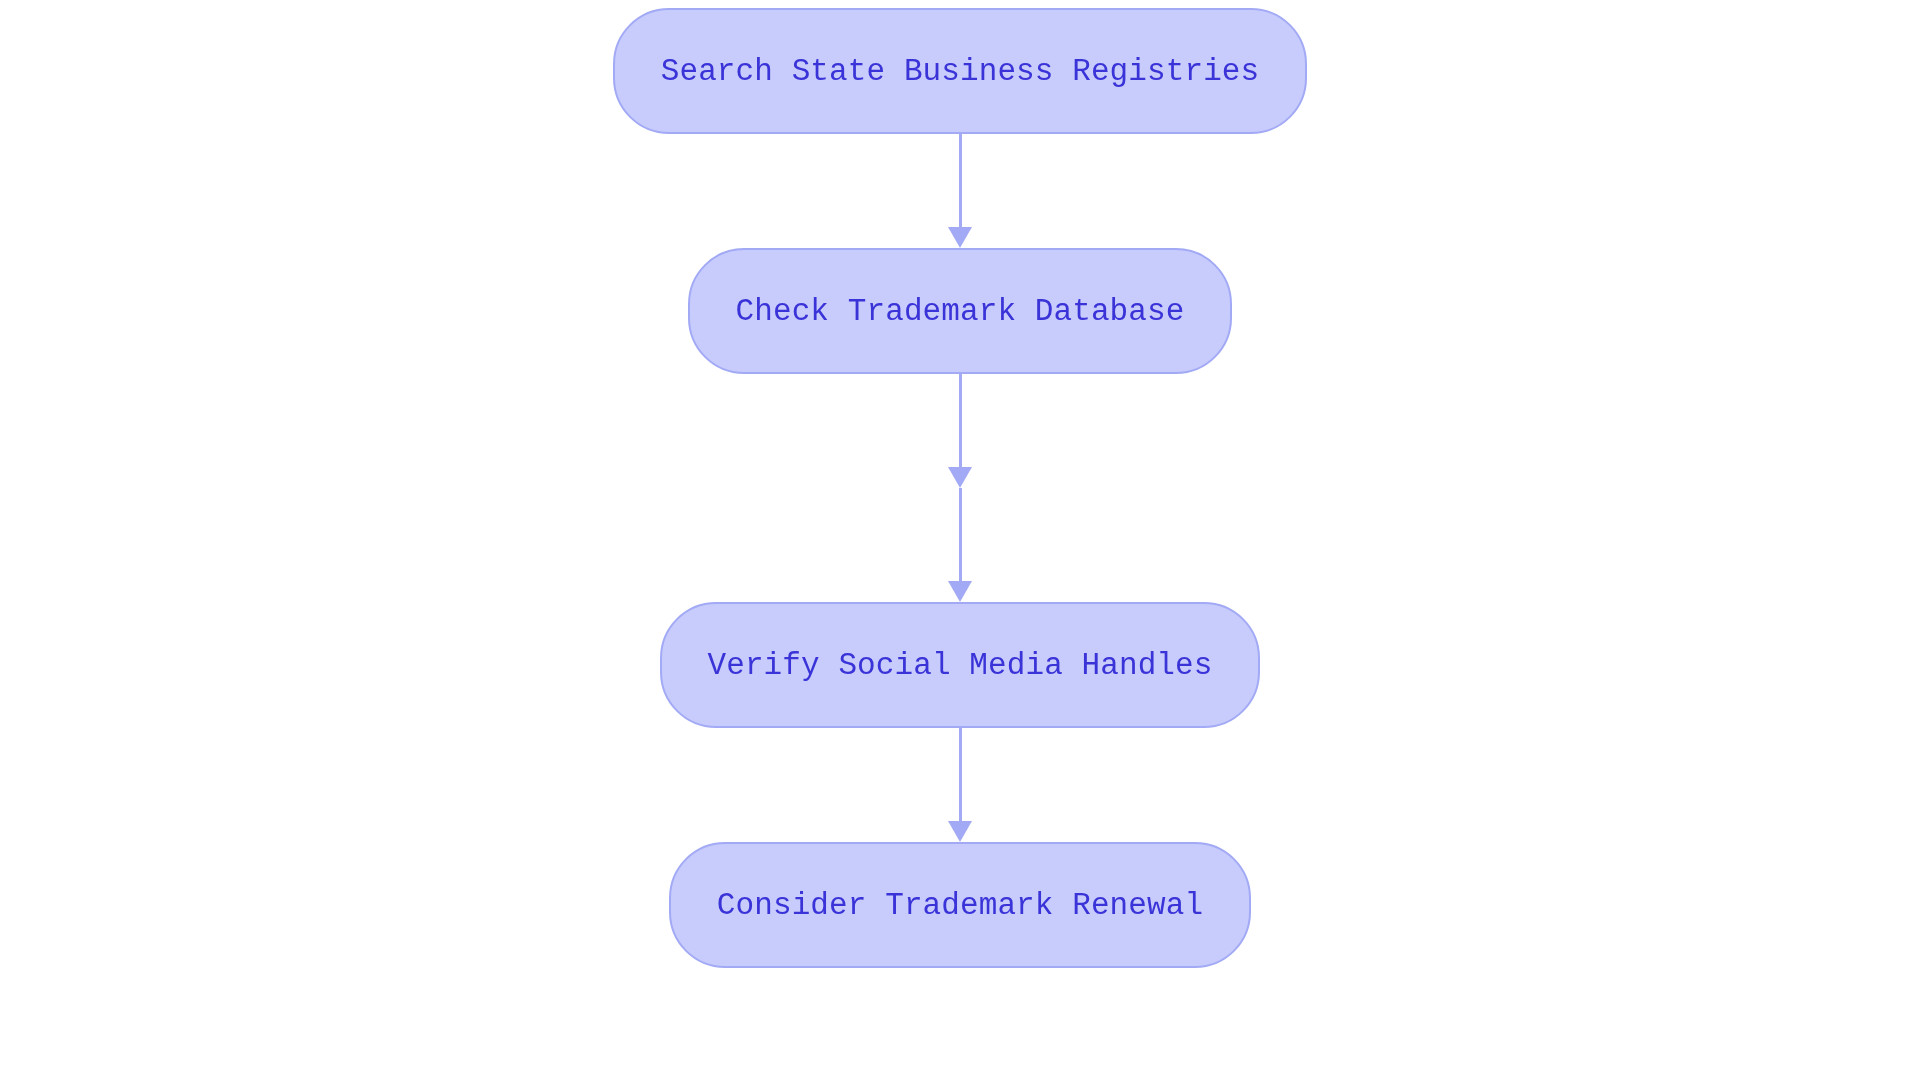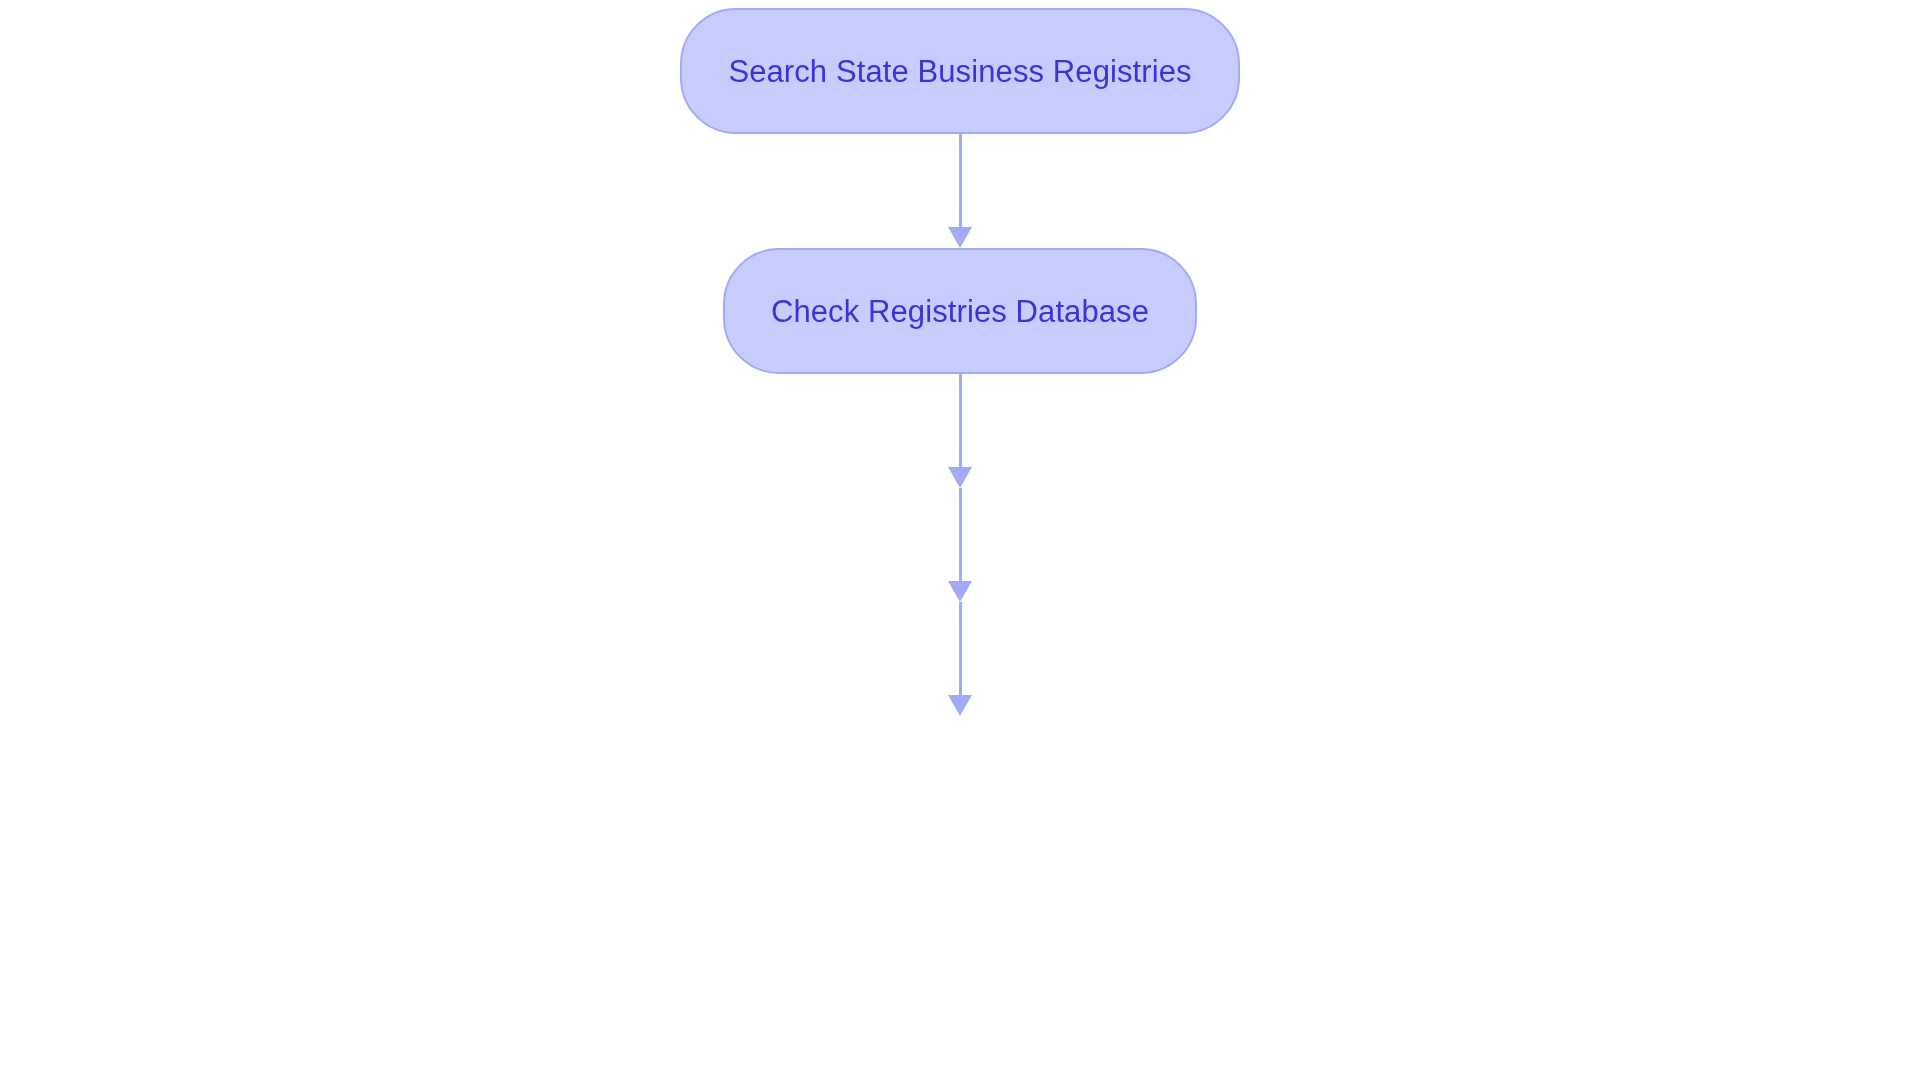--- a/index.html
+++ b/index.html
@@ -13,20 +13,21 @@
     background: #ffffff;
     font-family: "Liberation Sans", "DejaVu Sans", sans-serif;
     overflow: hidden;
   }
 
   #flow-canvas {
     position: relative;
     width: 1920px;
     height: 1083px;
     background: #ffffff;
+    font-family: Liberation Mono, monospace;
   }
 
   .flow-column {
     position: absolute;
     left: 0;
     top: 0;
     width: 1920px;
     height: 1083px;
     display: flex;
     flex-direction: column;
@@ -103,35 +104,41 @@
     <div class="node">
       <span class="node-label">Search State Business Registries</span>
     </div>
 
     <div class="edge edge-1">
       <div class="edge-line"></div>
       <div class="edge-arrowhead"></div>
     </div>
 
     <div class="node">
-      <span class="node-label">Check Registries Database</span>
+      <span class="node-label">Check Trademark Database</span>
     </div>
 
     <div class="edge edge-2">
       <div class="edge-line"></div>
       <div class="edge-arrowhead"></div>
     </div>
 
 
     <div class="edge edge-3">
       <div class="edge-line"></div>
       <div class="edge-arrowhead"></div>
     </div>
 
+    <div class="node">
+      <span class="node-label">Verify Social Media Handles</span>
+    </div>
 
     <div class="edge edge-4">
       <div class="edge-line"></div>
       <div class="edge-arrowhead"></div>
     </div>
 
+    <div class="node">
+      <span class="node-label">Consider Trademark Renewal</span>
+    </div>
 
   </div>
 </div>
 
 </body></html>

